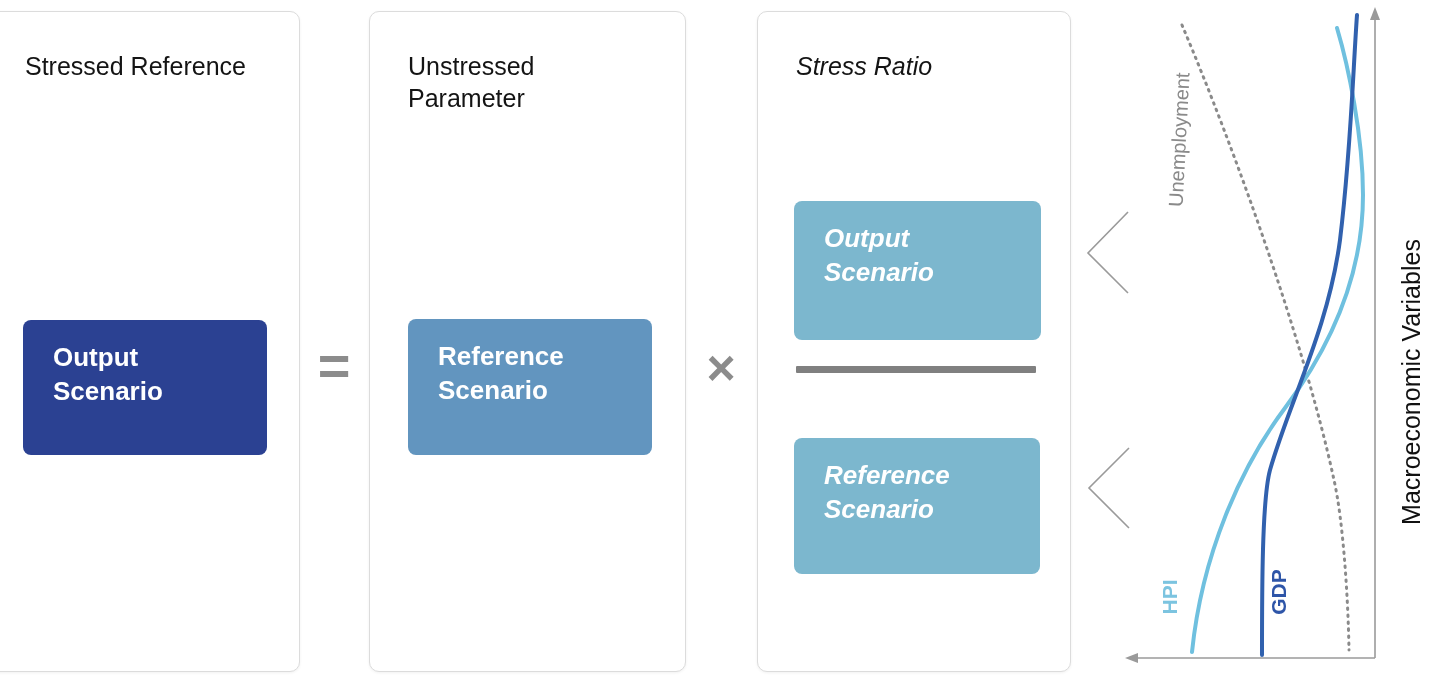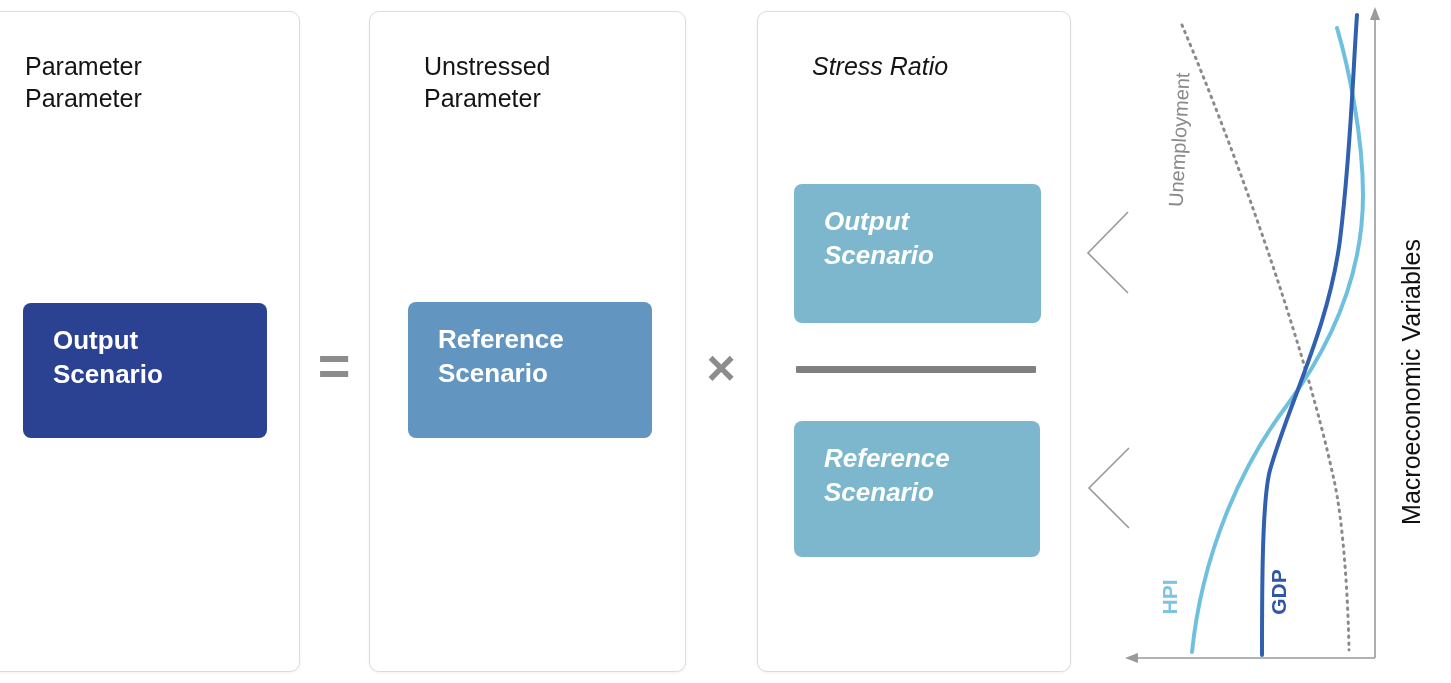--- a/index.html
+++ b/index.html
@@ -19,37 +19,38 @@
     background: #ffffff;
     border: 1.5px solid #dcdcdc;
     border-radius: 10px;
     box-shadow: 0 1px 3px rgba(0,0,0,0.06);
   }
   #card-stressed   { left: -16px; width: 316px; }
   #card-unstressed { left: 369px;  width: 317px; }
   #card-ratio      { left: 757px;  width: 314px; font-style: italic; }
   .card-title {
     position: absolute;
-    left: 54px;
+    left: 38px;
     top: 38px;
     width: 230px;
     font-size: 25px;
     line-height: 1.28;
     font-weight: 400;
     color: #141414;
   }
   #card-stressed .card-title { left: 40px; }
   .scen-box {
     position: absolute;
     border-radius: 8px;
     color: #ffffff;
     font-size: 26px;
     font-weight: 700;
     line-height: 1.3;
     padding: 21px 18px 0 30px;
+    margin-top: 17px;
   }
   #box-stressed {
     left: 38px; top: 291px; width: 244px; height: 135px;
     background: #2b4192;
   }
   #box-unstressed {
     left: 38px; top: 290px; width: 244px; height: 136px;
     background: #6295bf;
   }
   #box-ratio-num {
@@ -86,21 +87,21 @@
   }
   #chart-svg { position: absolute; left: 1080px; top: 0; }
   svg text { font-family: "Liberation Sans", sans-serif; }
 </style>
 </head>
 <body>
 
 <div id="stage">
 
   <div class="card" id="card-stressed">
-    <div class="card-title">Parameter Parameter</div>
+    <div class="card-title">Stressed Reference</div>
     <div class="scen-box" id="box-stressed">
       <span>Output Scenario</span>
     </div>
   </div>
 
   <div class="operator" id="op-equals">=</div>
 
   <div class="card" id="card-unstressed">
     <div class="card-title">Unstressed Parameter</div>
     <div class="scen-box" id="box-unstressed">

